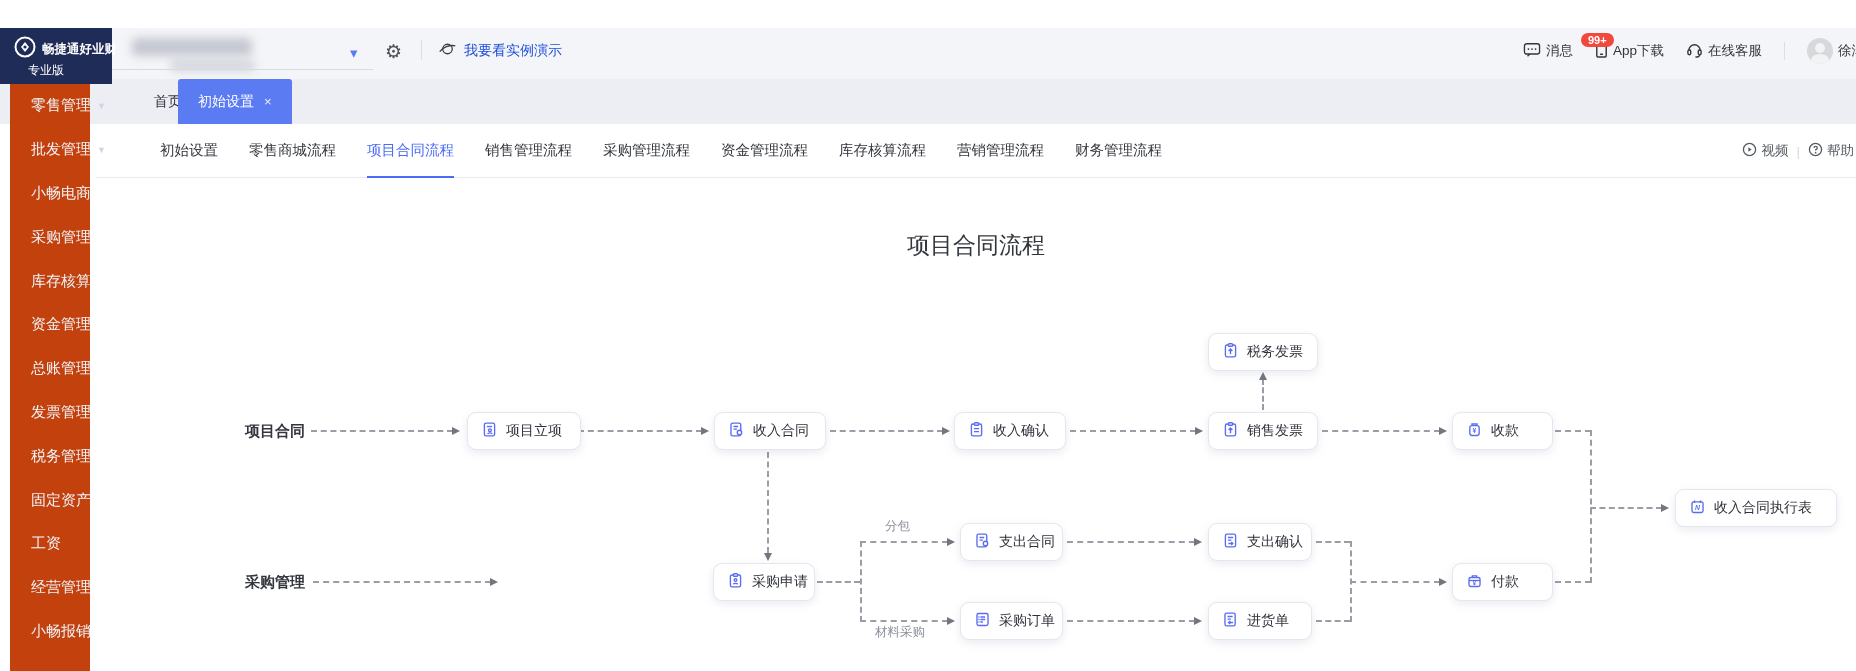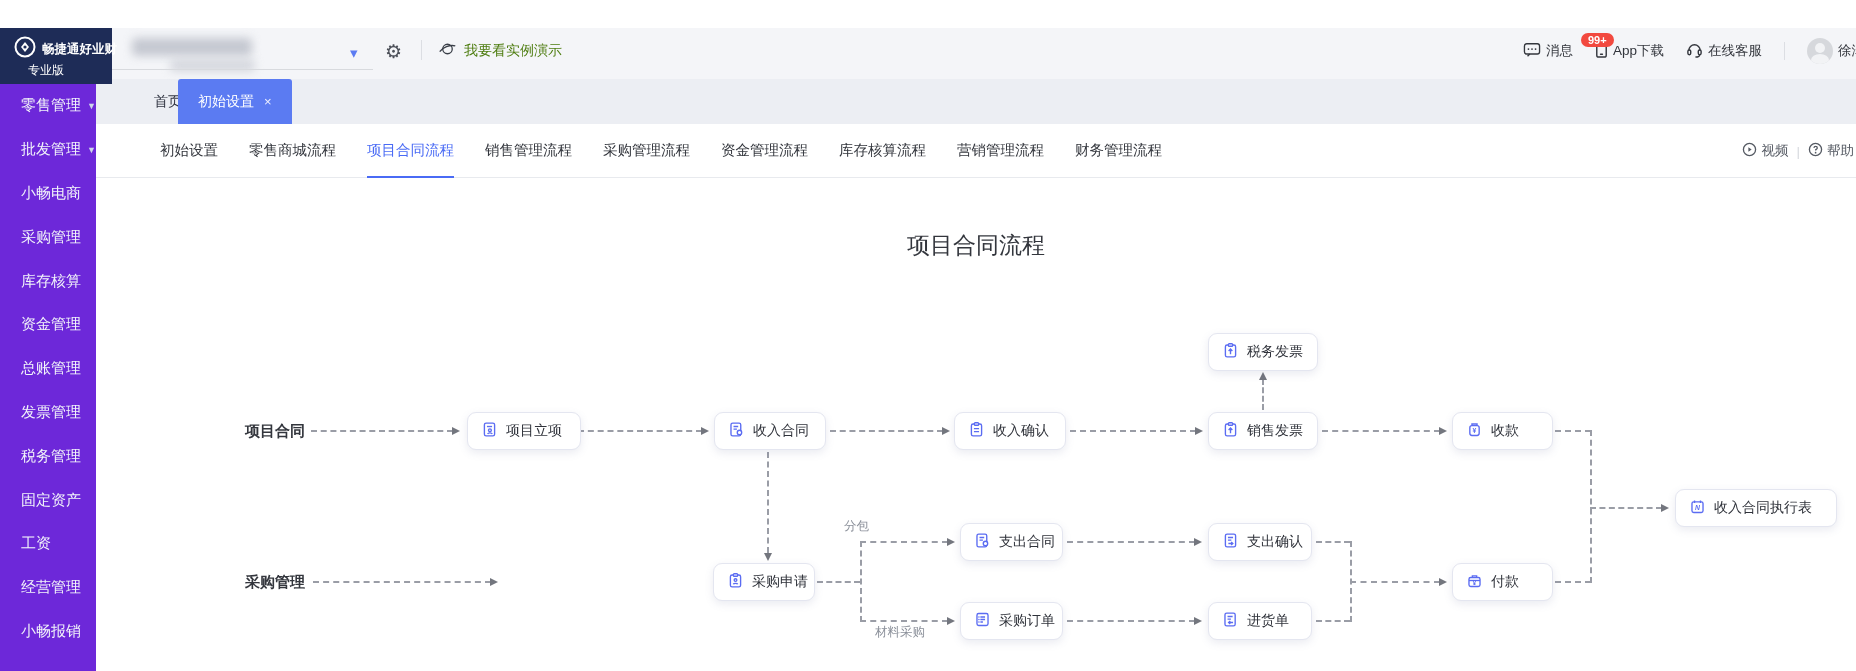--- a/index.html
+++ b/index.html
@@ -19,21 +19,21 @@
 
   .blur-blob1 { position:absolute; left:132px; top:38px; width:120px; height:18px;
     background:#b9bdc7; border-radius:4px; filter:blur(5px); opacity:.8; }
   .blur-blob2 { position:absolute; left:170px; top:60px; width:85px; height:11px;
     background:#c9ccd4; border-radius:4px; filter:blur(5px); opacity:.8; }
   .company-underline { position:absolute; left:112px; top:69px; width:261px; height:1px; background:#d8dade; }
   .chevron-down { position:absolute; left:350px; top:44px; color:#5b7bf2; font-size:15px; cursor:pointer; }
   .gear { position:absolute; left:385px; top:40px; font-size:19px; color:#4b4f58; cursor:pointer; }
   .hdr-div1 { position:absolute; left:421px; top:40px; width:1px; height:20px; background:#dcdee3; }
   .demo-link { position:absolute; left:438px; top:41px; display:flex; align-items:center; gap:7px;
-    font-size:14px; color:#4d7c0f; cursor:pointer; }
+    font-size:14px; color:#1d4ed8; cursor:pointer; }
 
   .header-right { position:absolute; right:0; top:36px; height:30px; display:flex;
     align-items:center; gap:22px; padding-right:0; }
   .hr-item { display:flex; align-items:center; gap:5px; font-size:13.5px; color:#33363d; cursor:pointer; white-space:nowrap; }
   .badge { position:absolute; left:1581px; top:33px; background:#f2493f; color:#fff; font-size:11px;
     padding:1px 7px; border-radius:9px; font-weight:bold; z-index:6; }
   .hdr-div2 { width:1px; height:18px; background:#dcdee3; }
   .avatar { width:26px; height:26px; border-radius:50%; background:#d6d8dc; position:relative; overflow:hidden; }
   .avatar:before { content:""; position:absolute; left:8px; top:5px; width:10px; height:10px; border-radius:50%; background:#f2f3f5; }
   .avatar:after { content:""; position:absolute; left:4px; top:16px; width:18px; height:12px; border-radius:50%; background:#f2f3f5; }
@@ -41,21 +41,21 @@
 
   
   .wtab-home { position:absolute; left:130px; top:79px; height:45px; padding:0 24px;
     display:flex; align-items:center; font-size:14px; color:#2f3340; cursor:pointer; }
   .wtab-active { position:absolute; left:178px; top:79px; height:45px; padding:0 20px;
     background:#5b7bf2; border-radius:3px 3px 0 0; display:flex; align-items:center; gap:10px;
     font-size:14px; color:#fff; cursor:pointer; }
   .wtab-close { font-size:13px; color:#eef0ff; cursor:pointer; }
 
   
-  .sidebar { position:absolute; left:0; top:84px; width:96px; height:587px; background:#6d28d9; z-index:4; }
+  .sidebar { position:absolute; left:10px; top:84px; width:80px; height:587px; background:#c2410c; z-index:4; }
   .side-item { height:43.8px; display:flex; align-items:center; padding-left:21px; gap:6px;
     color:#f2f4fa; font-size:15px; cursor:pointer; white-space:nowrap; }
   .side-item .caret { font-size:9px; color:#cdd4ea; }
 
   
   .content-tabs { position:absolute; left:96px; top:124px; width:1760px; height:54px; background:#fff;
     border-bottom:1px solid #e8eaee; display:flex; align-items:center; padding-left:64px; gap:31px; }
   .ctab { font-size:14.5px; color:#33363d; cursor:pointer; height:54px; display:flex; align-items:center;
     position:relative; white-space:nowrap; }
   .ctab.active { color:#4a6bf5; }
@@ -244,21 +244,21 @@
       <span>帮助</span>
     </span>
   </div>
 </div>
 
 <div class="canvas">
   <div class="flow-title">项目合同流程</div>
 
   <div class="rowlabel" style="left:149px; top:244px;">项目合同</div>
   <div class="rowlabel" style="left:149px; top:395px;">采购管理</div>
-  <div class="branchlabel" style="left:748px; top:340px;">分包</div>
+  <div class="branchlabel" style="left:789px; top:340px;">分包</div>
   <div class="branchlabel" style="left:779px; top:446px;">材料采购</div>
 
   <div class="dash-h" style="left:215px; top:252px; width:142px;"></div>
   <div class="ah ah-r" style="left:356px; top:248.5px;"></div>
 
   <div class="dash-h" style="left:482px; top:252px; width:124px;"></div>
   <div class="ah ah-r" style="left:605px; top:248.5px;"></div>
 
   <div class="dash-h" style="left:734px; top:252px; width:113px;"></div>
   <div class="ah ah-r" style="left:846px; top:248.5px;"></div>

